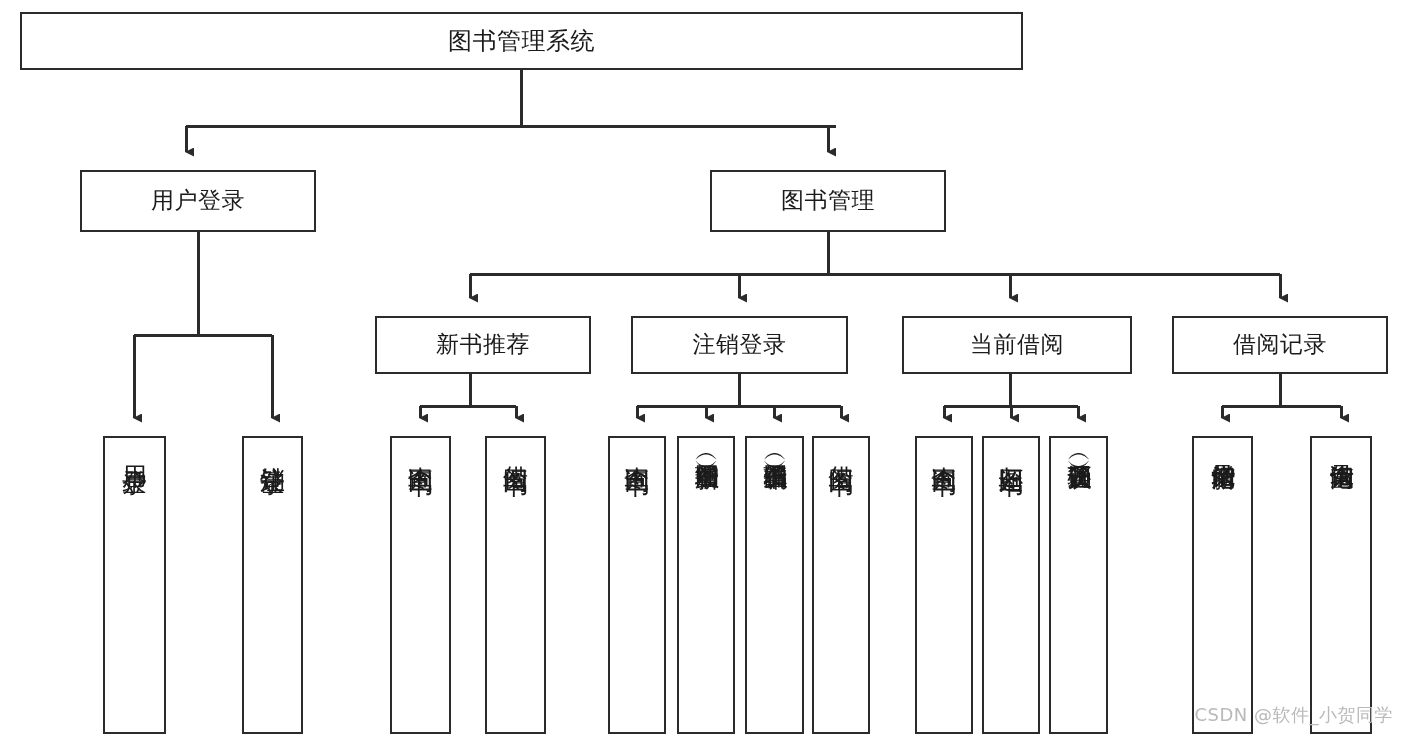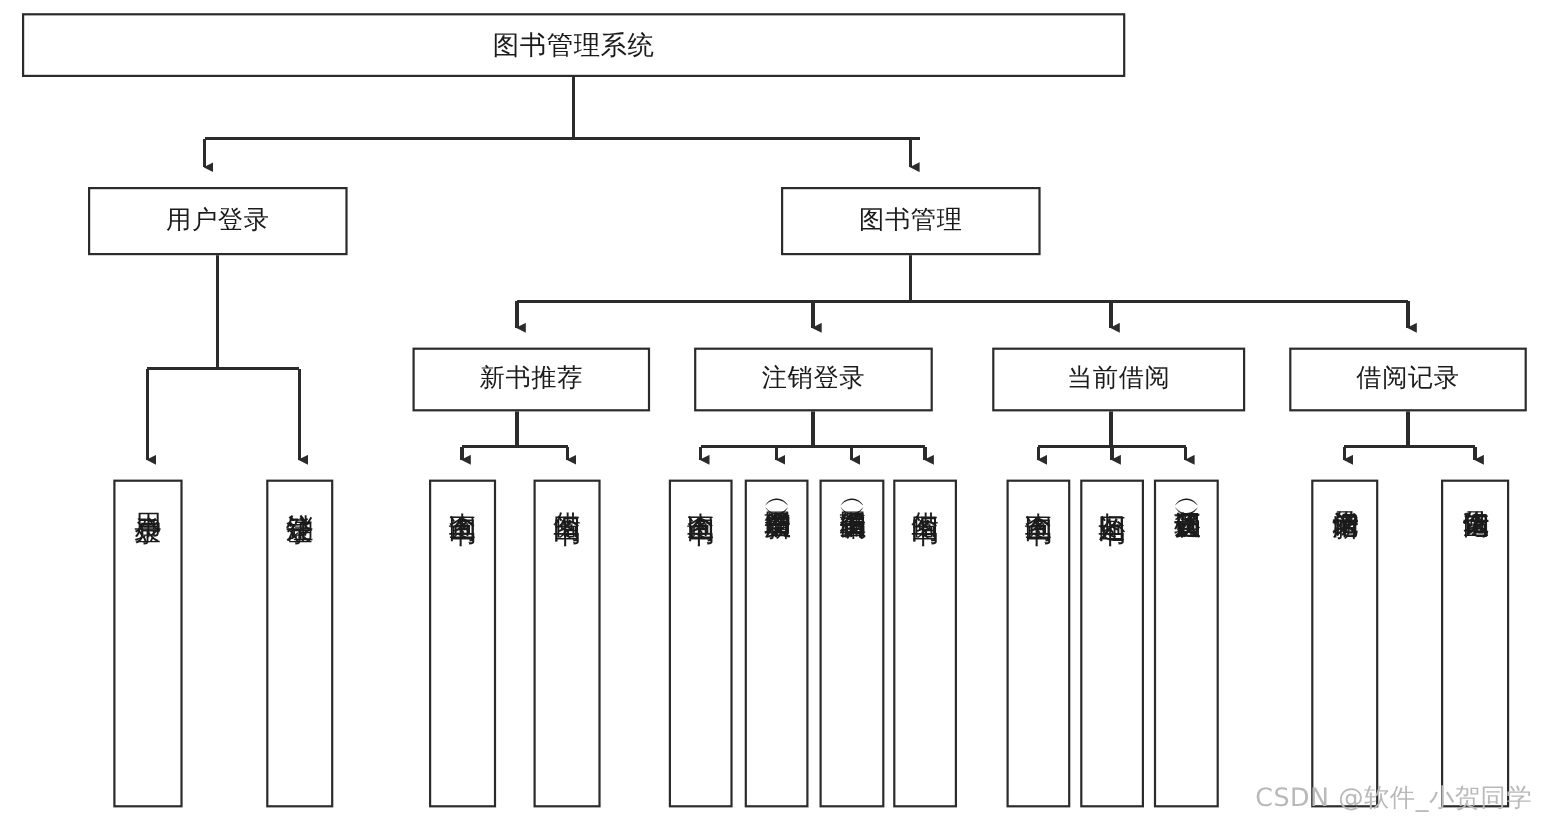--- a/index.html
+++ b/index.html
@@ -66,22 +66,22 @@
     letter-spacing: 2px;
     white-space: pre;
   }
   .node.v.tight .node-label {
     font-size: 24px;
     letter-spacing: 0px;
   }
   .watermark {
     position: absolute;
     right: 12px;
-    bottom: 6px;
-    font-size: 23px;
+    bottom: 20px;
+    font-size: 18px;
     color: #b9b9b9;
     z-index: 9;
     white-space: pre;
     letter-spacing: 0.5px;
   }
 </style>
 </head>
 <body>
 
 <div id="diagram-root">

